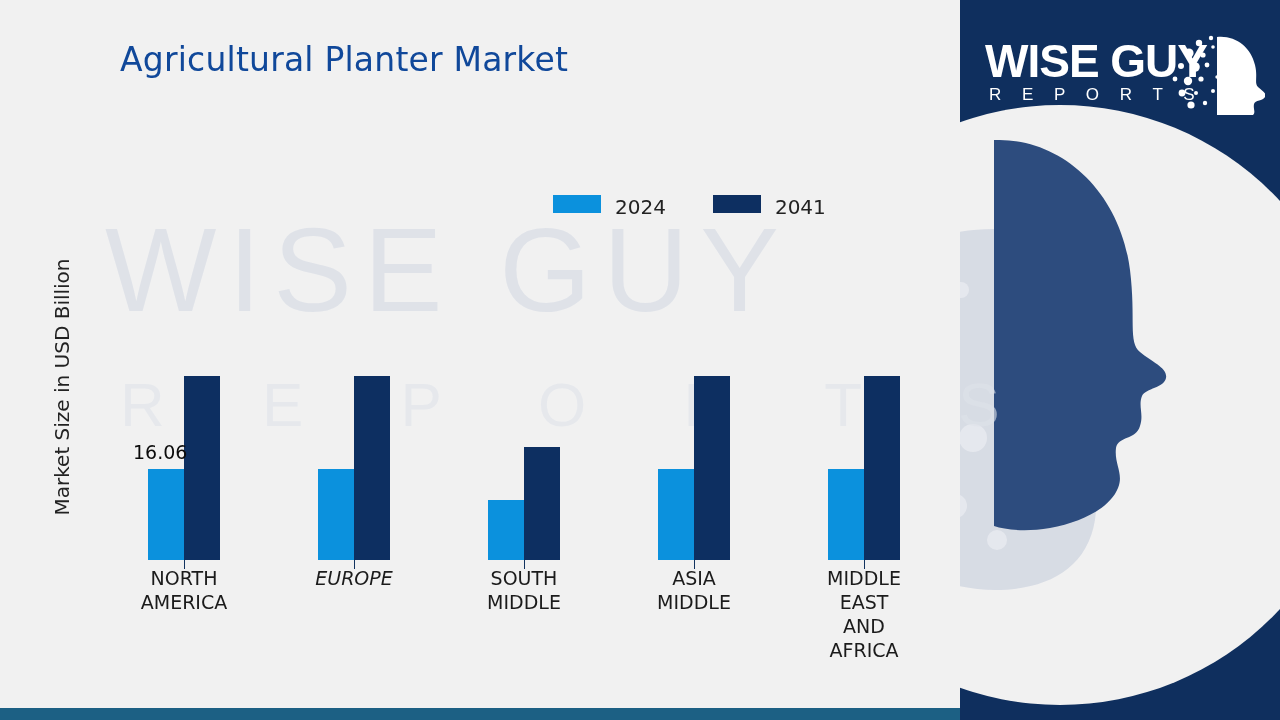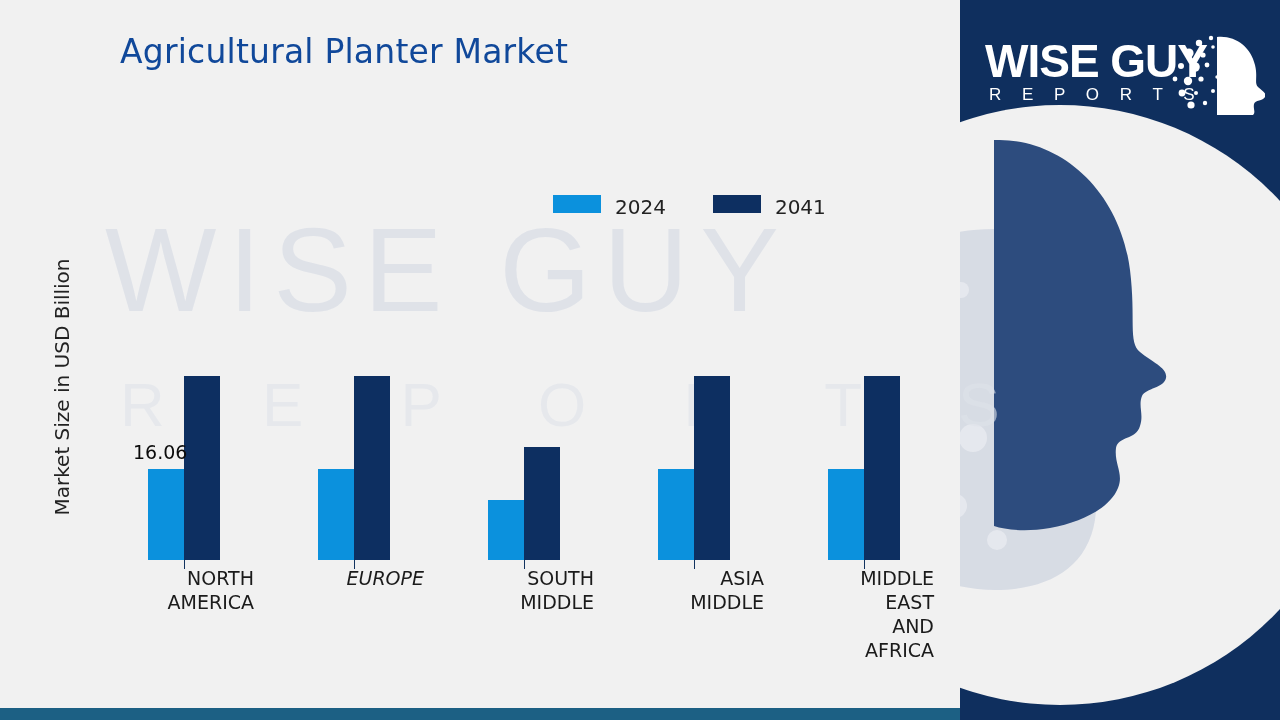--- a/index.html
+++ b/index.html
@@ -55,21 +55,21 @@
   .logo-reports{
     position:absolute; left:4px; top:50px;
     font-family:"Liberation Sans", sans-serif;
     font-size:17px; font-weight:400; letter-spacing:8px;
     color:#ffffff; line-height:20px; white-space:nowrap;
   }
   .logo-dots{ position:absolute; left:170px; top:-2px; width:110px; height:84px; }
 
   
   .title{
-    position:absolute; left:120px; top:32px;
+    position:absolute; left:120px; top:40px;
     font-family:"DejaVu Sans", sans-serif;
     font-size:33px; font-weight:400; color:#10489a;
     letter-spacing:.2px; white-space:nowrap;
     z-index:30;
   }
 
   
   .watermark{ position:absolute; left:60px; top:210px; width:880px; height:260px; z-index:1; pointer-events:none; }
   .wm-line1{
     position:absolute; left:45px; top:0; width:840px;
@@ -104,21 +104,21 @@
   }
   .legend-gap{ width:47px; }
 
   .plot{ position:absolute; left:0; top:0; width:961px; height:720px; }
   .bar{ position:absolute; bottom:160px; }
   .tick{ position:absolute; width:1px; background:#11335f; top:560px; height:9px; }
 
   .cat-label{
     position:absolute; top:566px;
     font-family:"DejaVu Sans", sans-serif;
-    font-size:19px; color:#1b1b1b; text-align:right;
+    font-size:19px; color:#1b1b1b; text-align:center;
     line-height:24px; white-space:pre-line;
   }
 
   .bar-value{
     position:absolute;
     font-family:"DejaVu Sans", sans-serif;
     font-size:19px; font-weight:400; color:#0b0b0b;
     white-space:nowrap;
   }
 </style>

